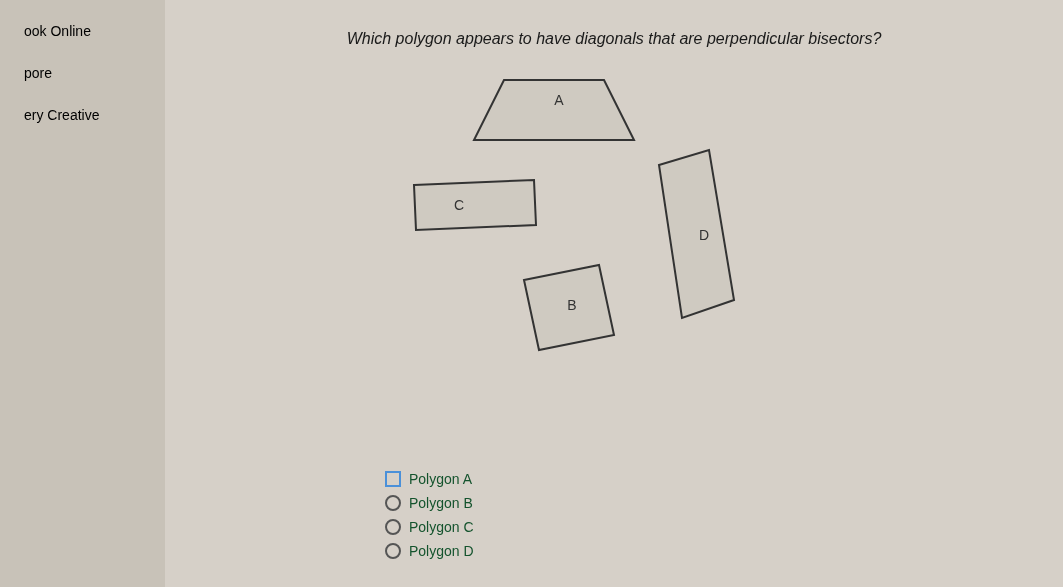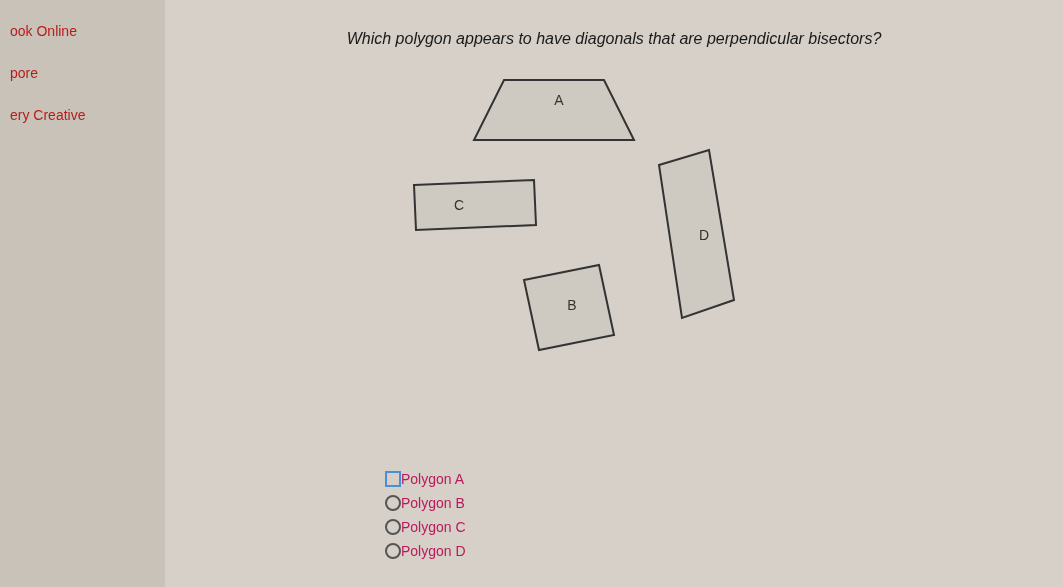--- a/index.html
+++ b/index.html
@@ -20,23 +20,23 @@
       height: 587px;
       background-color: #c8c2b8;
       padding: 10px 0;
       display: flex;
       flex-direction: column;
       gap: 0;
       flex-shrink: 0;
     }
 
     .sidebar-item {
-      padding: 12px 10px;
+      padding: 12px 24px;
       font-size: 14px;
-      color: #b91c1c;
+      color: #000000;
       cursor: pointer;
       line-height: 1.3;
     }
 
     
     .main {
       flex: 1;
       padding: 28px 30px;
       position: relative;
     }
@@ -61,24 +61,24 @@
     
     .answer-choices {
       position: absolute;
       bottom: 20px;
       left: 220px;
     }
 
     .answer-option {
       display: flex;
       align-items: center;
-      gap: 0;
+      gap: 8px;
       margin-bottom: 8px;
       font-size: 14px;
-      color: #be185d;
+      color: #14532d;
     }
 
     .radio-btn {
       width: 16px;
       height: 16px;
       border-radius: 50%;
       border: 2px solid #555;
       background: transparent;
       display: inline-block;
       flex-shrink: 0;

